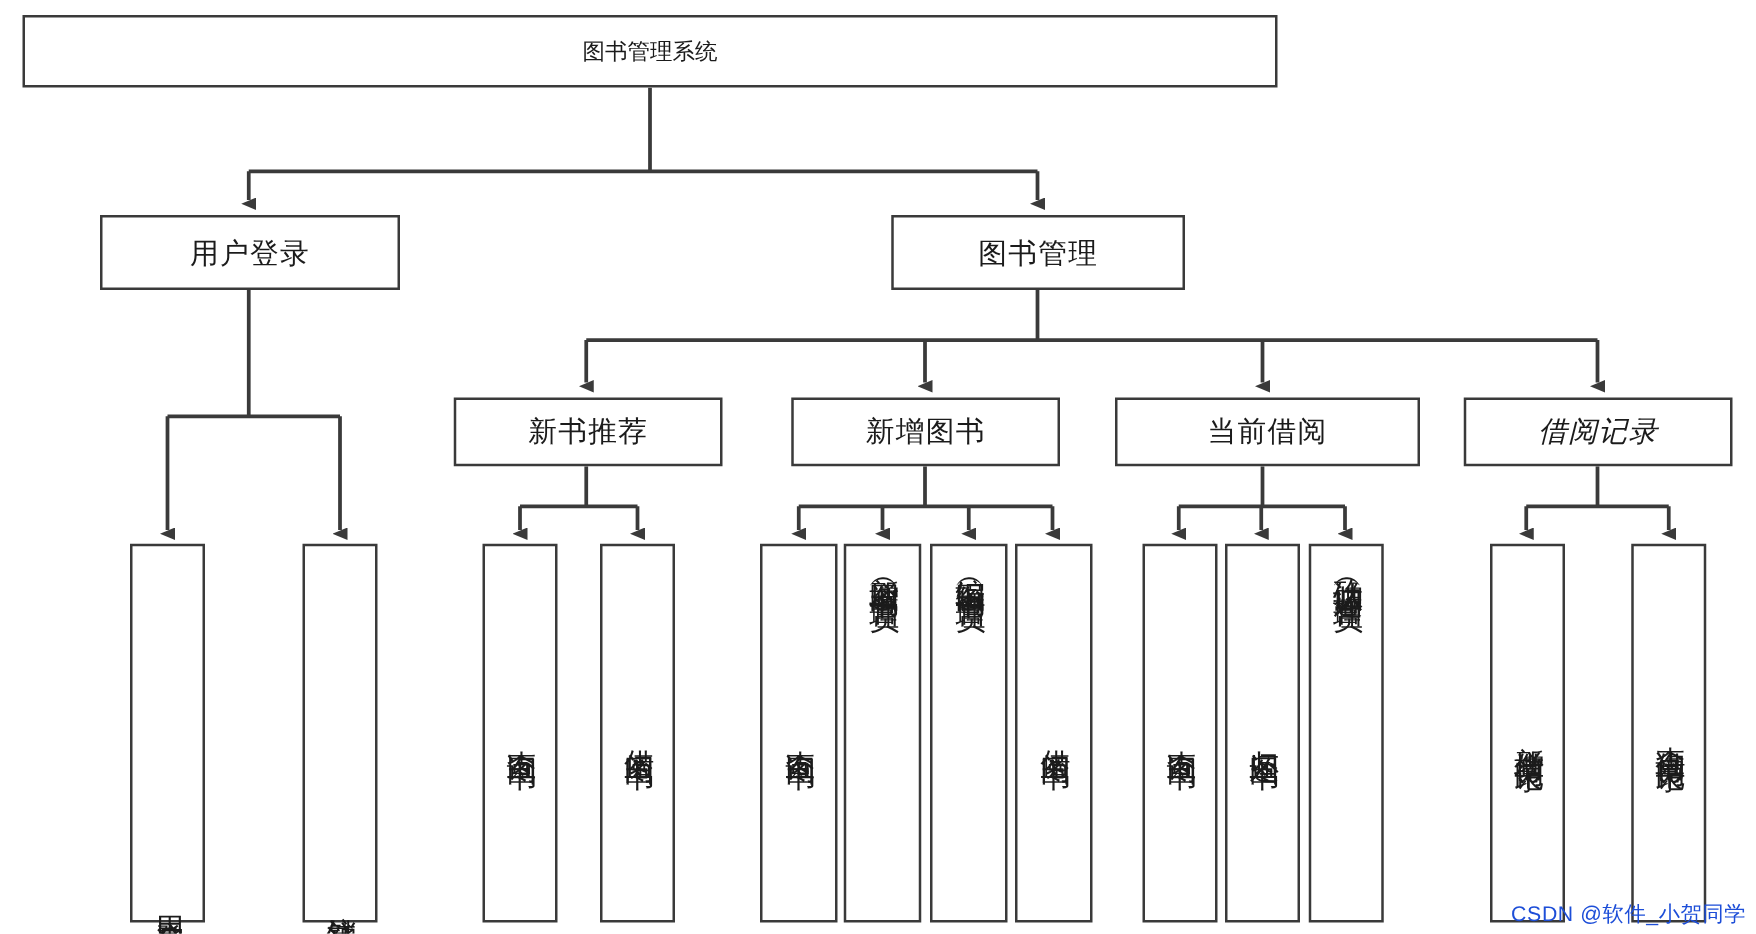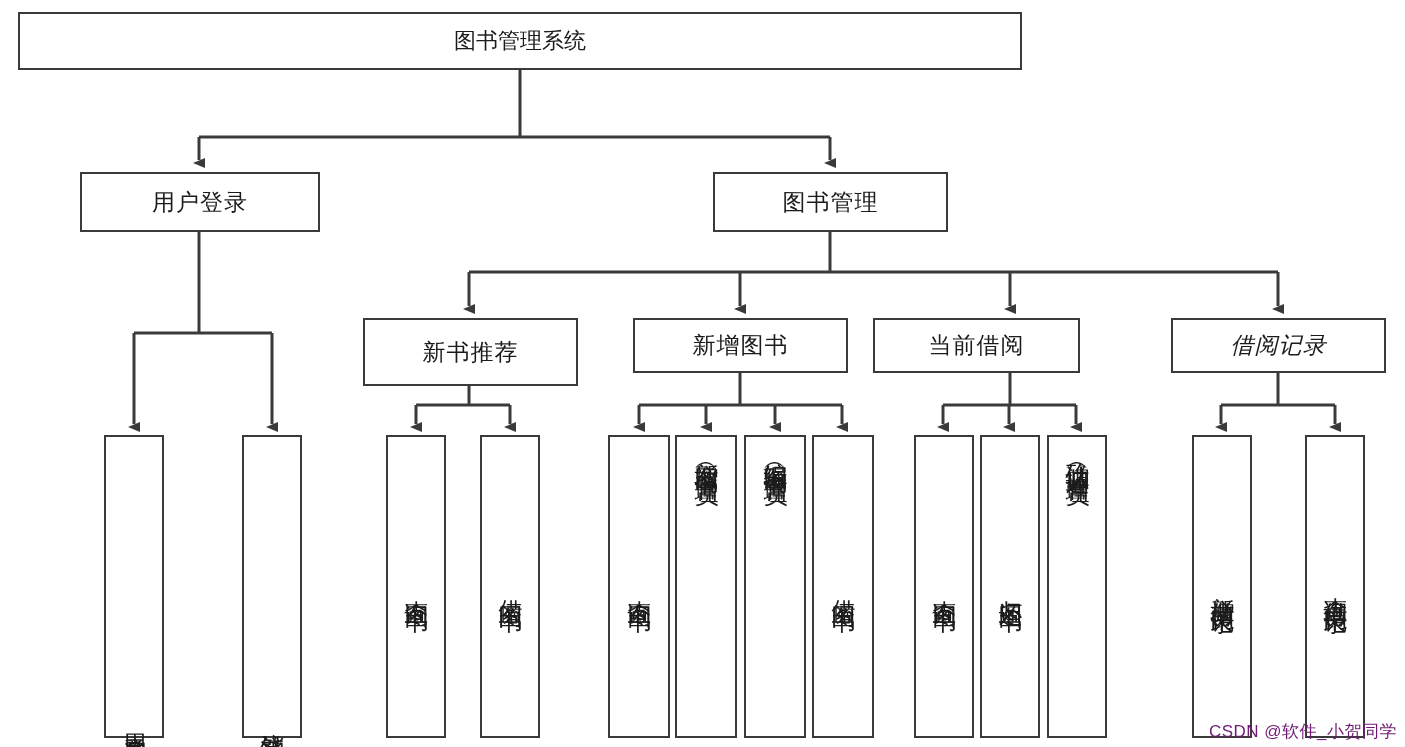--- a/index.html
+++ b/index.html
@@ -34,21 +34,21 @@
     display: flex;
     align-items: center;
     justify-content: center;
     color: #1b1b1b;
   }
   .node.horiz {
     font-size: 23px;
     letter-spacing: 1px;
   }
   .node.root {
-    font-size: 22px;
+    font-size: 18px;
   }
   .node.vert {
     align-items: center;
     justify-content: center;
   }
   .vert .vlabel {
     writing-mode: vertical-rl;
     text-orientation: upright;
     font-size: 24px;
     line-height: 1.12;
@@ -62,21 +62,21 @@
   }
   .vert.align-top {
     align-items: flex-start;
     padding-top: 6px;
   }
   .watermark {
     position: absolute;
     right: 8px;
     bottom: 4px;
     font-size: 17px;
-    color: #701a75;
+    color: #1d4ed8;
     letter-spacing: 0.5px;
     white-space: nowrap;
   }
 </style>
 </head>
 <body>
 
 <div id="canvas">
 
   <svg class="edges" viewBox="0 0 1405 747" xmlns="http://www.w3.org/2000/svg">
@@ -135,29 +135,29 @@
   </div>
 
   <div class="node horiz" style="left:80px; top:172px; width:240px; height:60px;">
     <span>用户登录</span>
   </div>
 
   <div class="node horiz" style="left:713px; top:172px; width:235px; height:60px;">
     <span>图书管理</span>
   </div>
 
-  <div class="node horiz" style="left:363px; top:318px; width:215px; height:68px;">
+  <div class="node horiz" style="left:363px; top:318px; width:215px; height:55px;">
     <span>新书推荐</span>
   </div>
 
   <div class="node horiz" style="left:633px; top:318px; width:215px; height:55px;">
     <span>新增图书</span>
   </div>
 
-  <div class="node horiz" style="left:873px; top:318px; width:207px; height:55px;">
+  <div class="node horiz" style="left:892px; top:318px; width:244px; height:55px;">
     <span>当前借阅</span>
   </div>
 
   <div class="node horiz" style="left:1171px; top:318px; width:215px; height:55px;font-style:italic;">
     <span>借阅记录</span>
   </div>
 
   <div class="node vert align-bottom" style="left:104px; top:435px; width:60px; height:303px;">
     <span class="vlabel">用户登录</span>
   </div>

